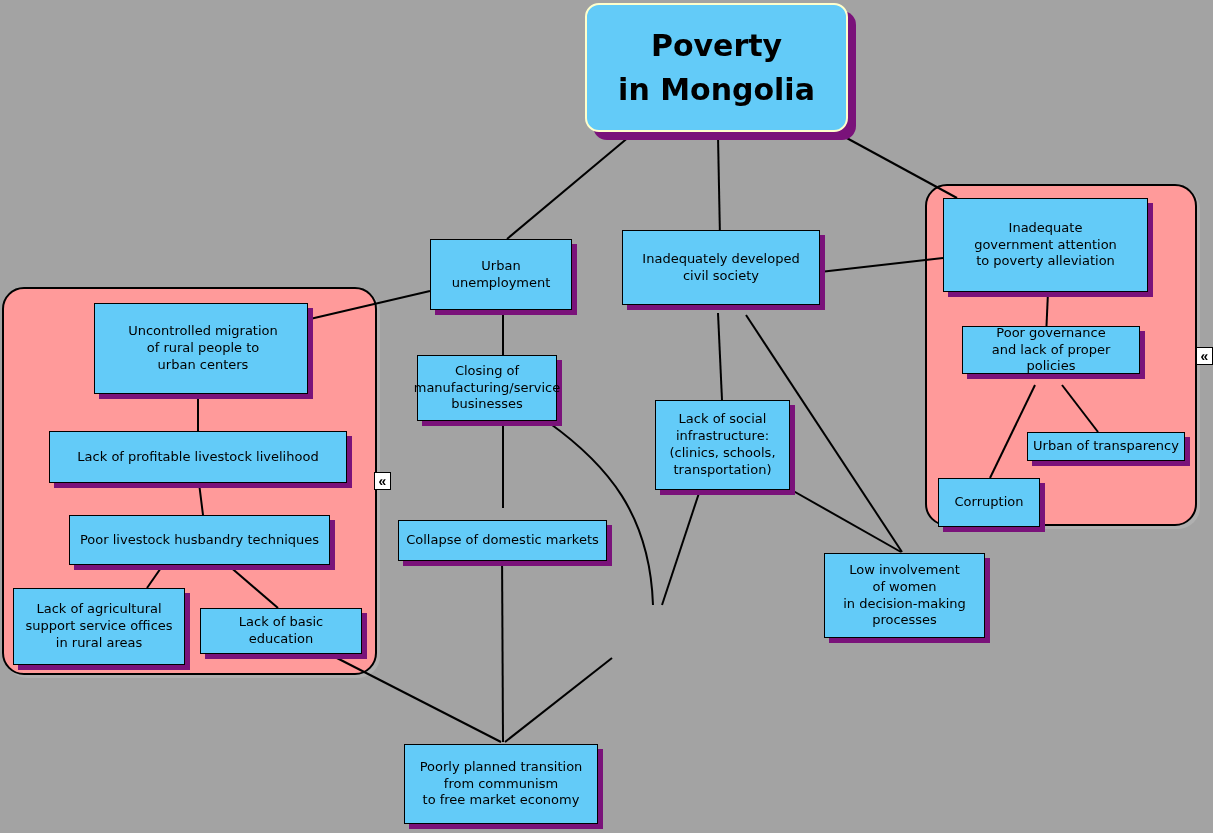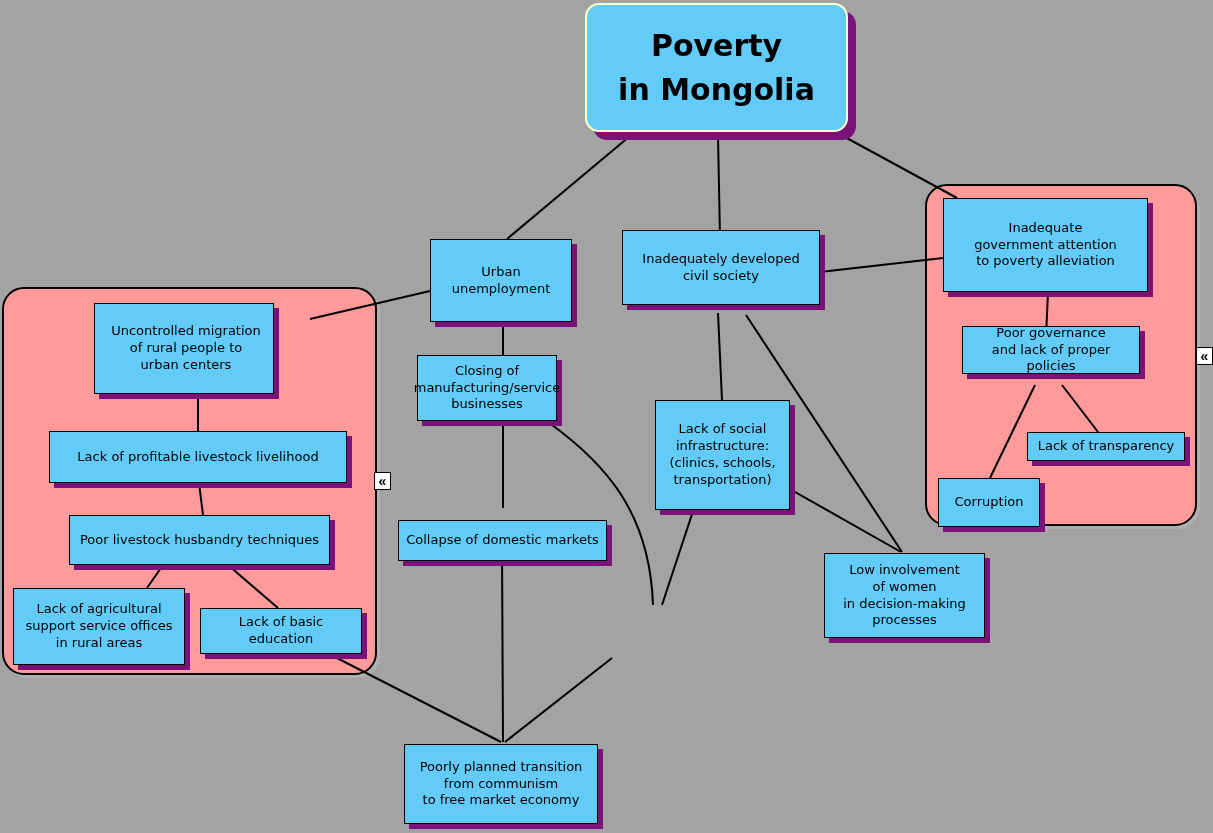--- a/index.html
+++ b/index.html
@@ -49,30 +49,30 @@
     font-size:14px; font-weight:bold; line-height:15px;
     text-align:center;
     z-index:4;
     padding:0;
     cursor:pointer;
   }
   
   #g-rural        { left:2px;    top:287px; width:375px; height:388px; }
   #g-government   { left:925px;  top:184px; width:272px; height:342px; }
   #n-title        { left:585px;  top:3px;   width:263px; height:129px; }
-  #n-urban        { left:430px;  top:239px; width:142px; height:83px; }
+  #n-urban        { left:430px;  top:239px; width:142px; height:71px; }
   #n-civil        { left:622px;  top:230px; width:198px; height:75px;text-align:center; }
   #n-closing      { left:417px;  top:355px; width:140px; height:66px; }
   #n-collapse     { left:398px;  top:508px; width:209px; height:41px;margin-top:12px; }
-  #n-migration    { left:94px;   top:303px; width:180px; height:91px;padding-left:8px; }
+  #n-migration    { left:94px;   top:303px; width:214px; height:91px;padding-left:8px; }
   #n-livestock    { left:49px;   top:431px; width:298px; height:52px; }
   #n-husbandry    { left:69px;   top:515px; width:261px; height:50px; }
   #n-agriculture  { left:13px;   top:588px; width:172px; height:77px; }
   #n-education    { left:200px;  top:608px; width:162px; height:46px; }
-  #n-infrastructure { left:655px; top:400px; width:135px; height:110px; }
+  #n-infrastructure { left:655px; top:400px; width:135px; height:90px; }
   #n-government   { left:943px;  top:198px; width:205px; height:94px; }
   #n-governance   { left:962px;  top:326px; width:178px; height:48px; }
   #n-transparency { left:1027px; top:432px; width:158px; height:29px; }
   #n-corruption   { left:938px;  top:478px; width:102px; height:49px; }
   #n-women        { left:824px;  top:553px; width:161px; height:85px; }
   #n-debt         { left:556px;  top:607px; width:190px; height:49px; }
   #n-transition   { left:404px;  top:744px; width:194px; height:80px;align-items:center; }
   #btn-left       { left:374px;  top:472px; }
   #btn-right      { left:1196px; top:347px; }
 </style>
@@ -158,21 +158,21 @@
   <div class="node" id="n-government">
     <span class="node-label">Inadequate
 government attention
 to poverty alleviation</span>
   </div>
   <div class="node" id="n-governance">
     <span class="node-label">Poor governance
 and lack of proper policies</span>
   </div>
   <div class="node" id="n-transparency">
-    <span class="node-label">Lack of transparency</span>
+    <span class="node-label">Urban of transparency</span>
   </div>
   <div class="node" id="n-corruption">
     <span class="node-label">Corruption</span>
   </div>
   <div class="node" id="n-women">
     <span class="node-label">Low involvement
 of women
 in decision-making
 processes</span>
   </div>

